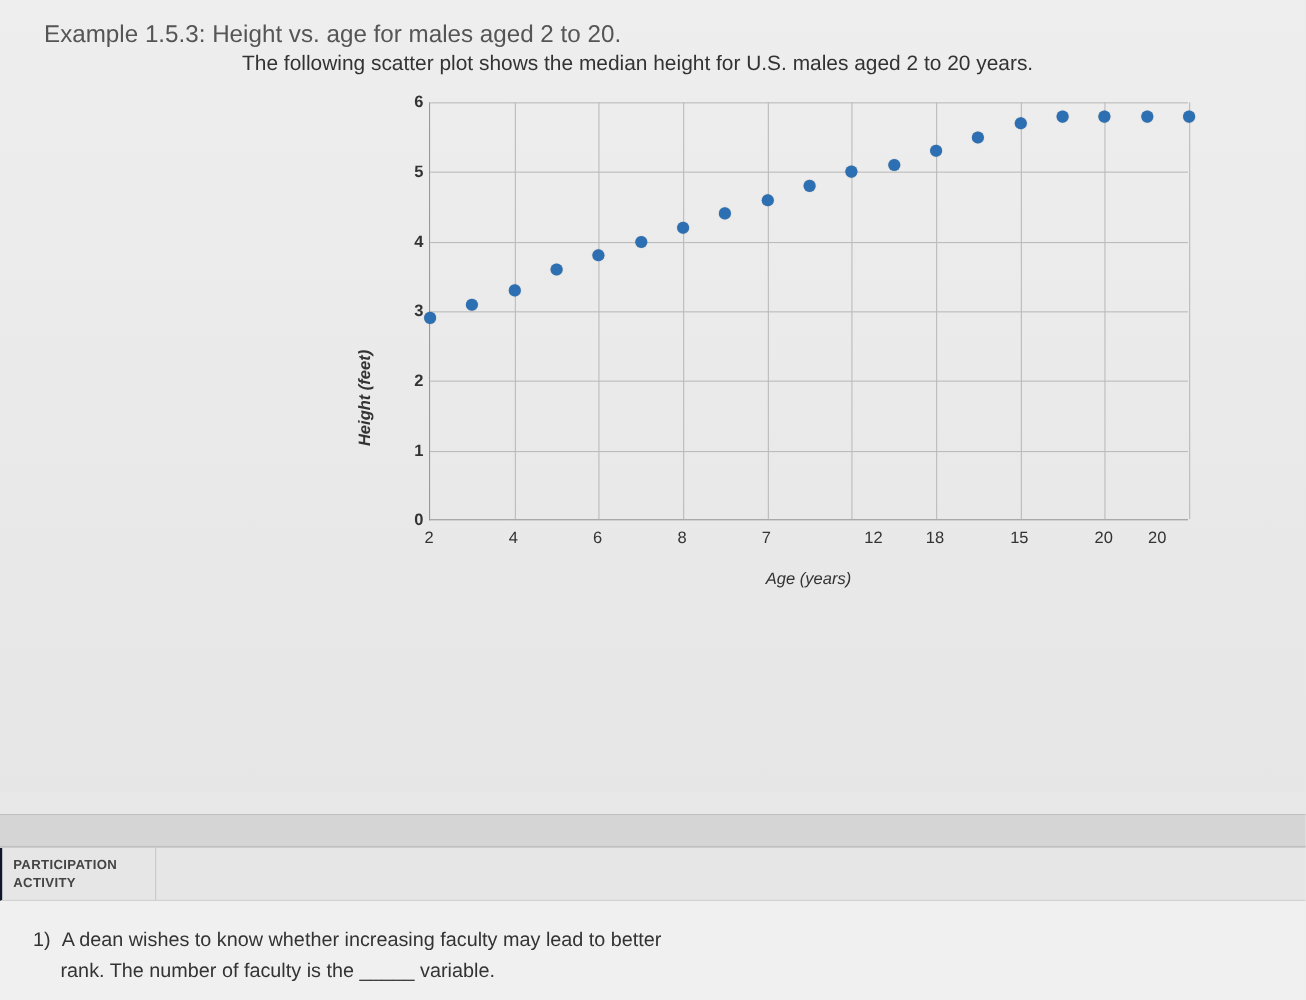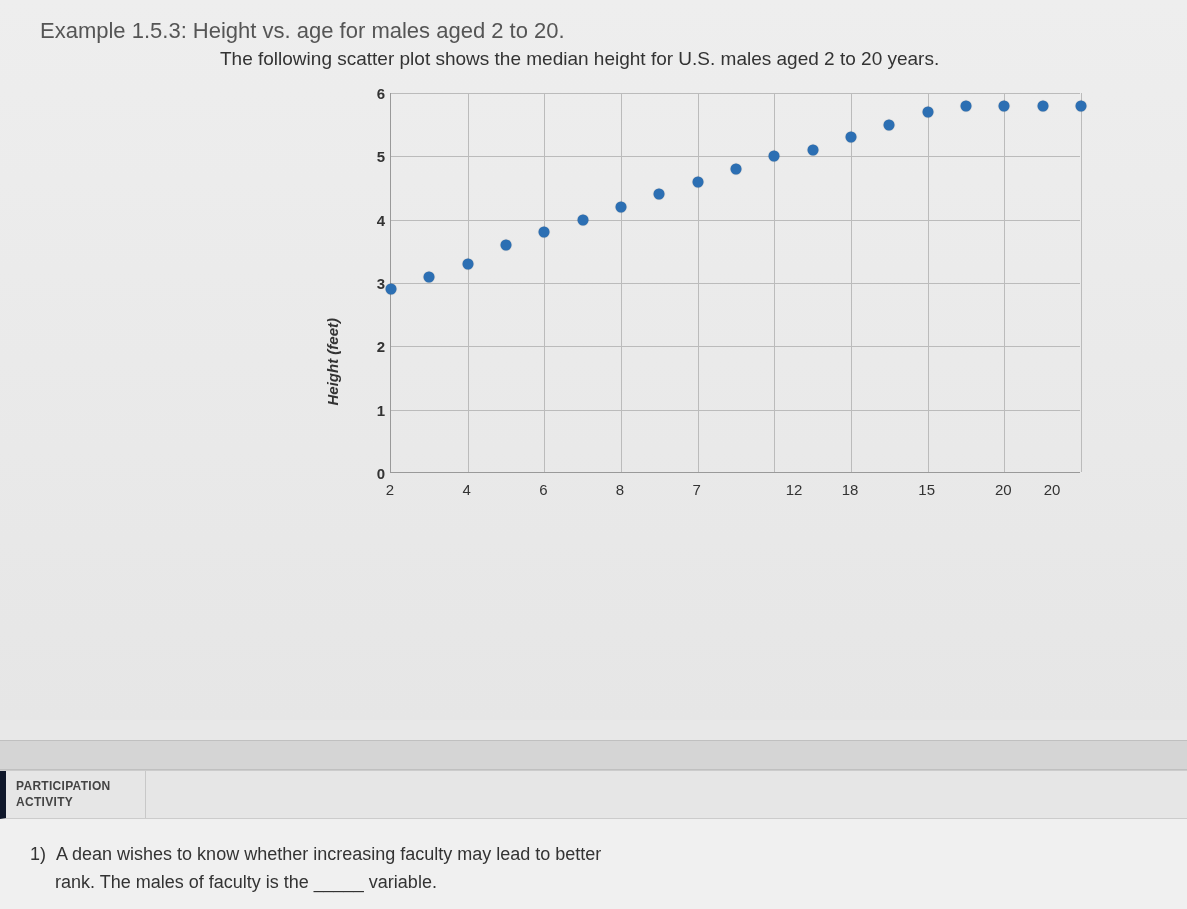--- a/index.html
+++ b/index.html
@@ -117,21 +117,21 @@
   .activity-block {
     background: #eee;
     padding: 0;
     border-top: 1px solid #ccc;
   }
   .activity-header {
     display: flex;
     align-items: stretch;
     background: #e6e6e6;
     border-bottom: 1px solid #ccc;
-    border-left: 6px solid #0f172a;
+    border-left: 2px solid #0f172a;
   }
   .activity-label {
     width: 140px;
     padding: 8px 10px;
     font-size: 12px;
     font-weight: 700;
     color: #444;
     letter-spacing: .3px;
     border-right: 1px solid #c8c8c8;
     line-height: 1.3;
@@ -222,36 +222,37 @@
         <div class="x-tick-label" style="left: 126.667px;">4</div>
         <div class="x-tick-label" style="left: 203.333px;">6</div>
         <div class="x-tick-label" style="left: 280px;">8</div>
         <div class="x-tick-label" style="left: 356.667px;">7</div>
         <div class="x-tick-label" style="left: 454px;">12</div>
         <div class="x-tick-label" style="left: 510px;">18</div>
         <div class="x-tick-label" style="left: 586.667px;">15</div>
         <div class="x-tick-label" style="left: 663.333px;">20</div>
         <div class="x-tick-label" style="left: 712px;">20</div>
       </div>
+    <div class="chart-xlabel">Age (years)</div>
   </div>
 </div>
 
 <div class="divider-strip"></div>
 
 <div class="activity-block">
   <div class="activity-header">
     <div class="activity-label">
       <div>PARTICIPATION</div>
       <div>ACTIVITY</div>
     </div>
   </div>
 
   <div class="question-block">
     <div class="q-text">
       <span class="q-num">1)</span>
       &nbsp;<span>A dean wishes to know whether increasing faculty may lead to better</span><br>
-      &nbsp;&nbsp;&nbsp;&nbsp;&nbsp;<span>rank. The males of faculty is the _____ variable.</span>
+      &nbsp;&nbsp;&nbsp;&nbsp;&nbsp;<span>rank. The number of faculty is the _____ variable.</span>
     </div>
     <div class="options" id="options">
         <div class="option-row"></div>
       </div>
   </div>
 </div>
 
 </body></html>

